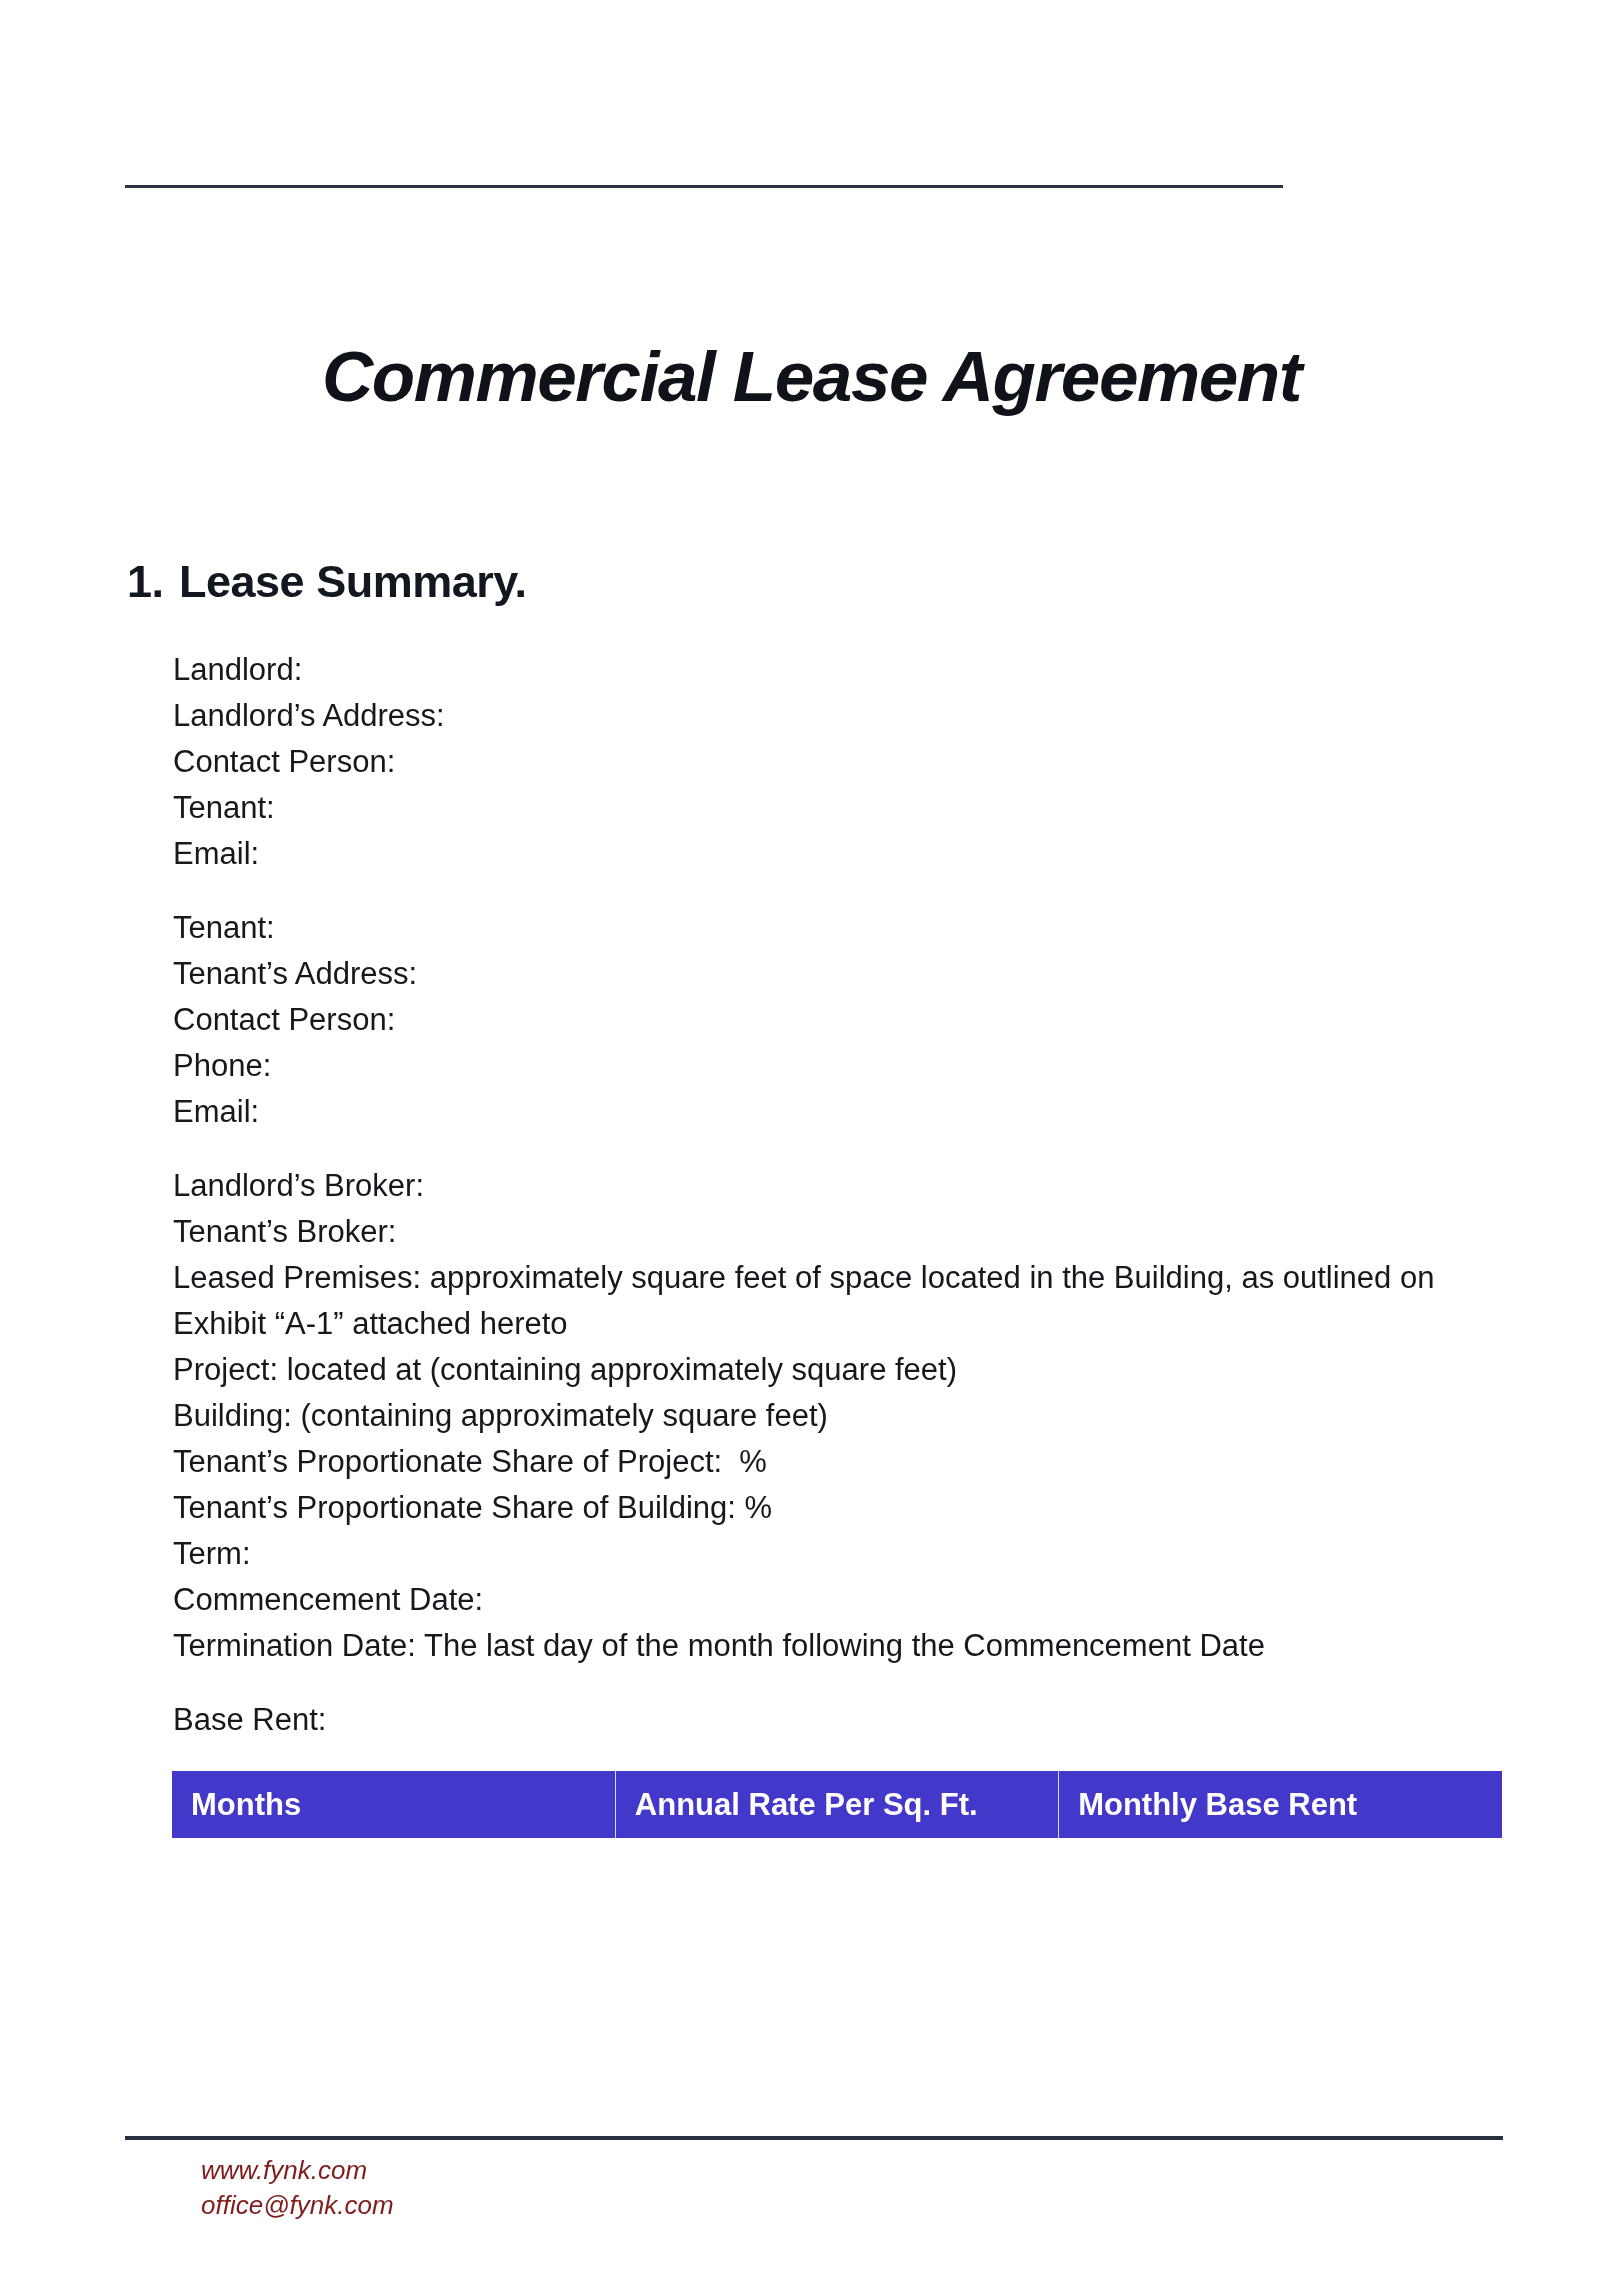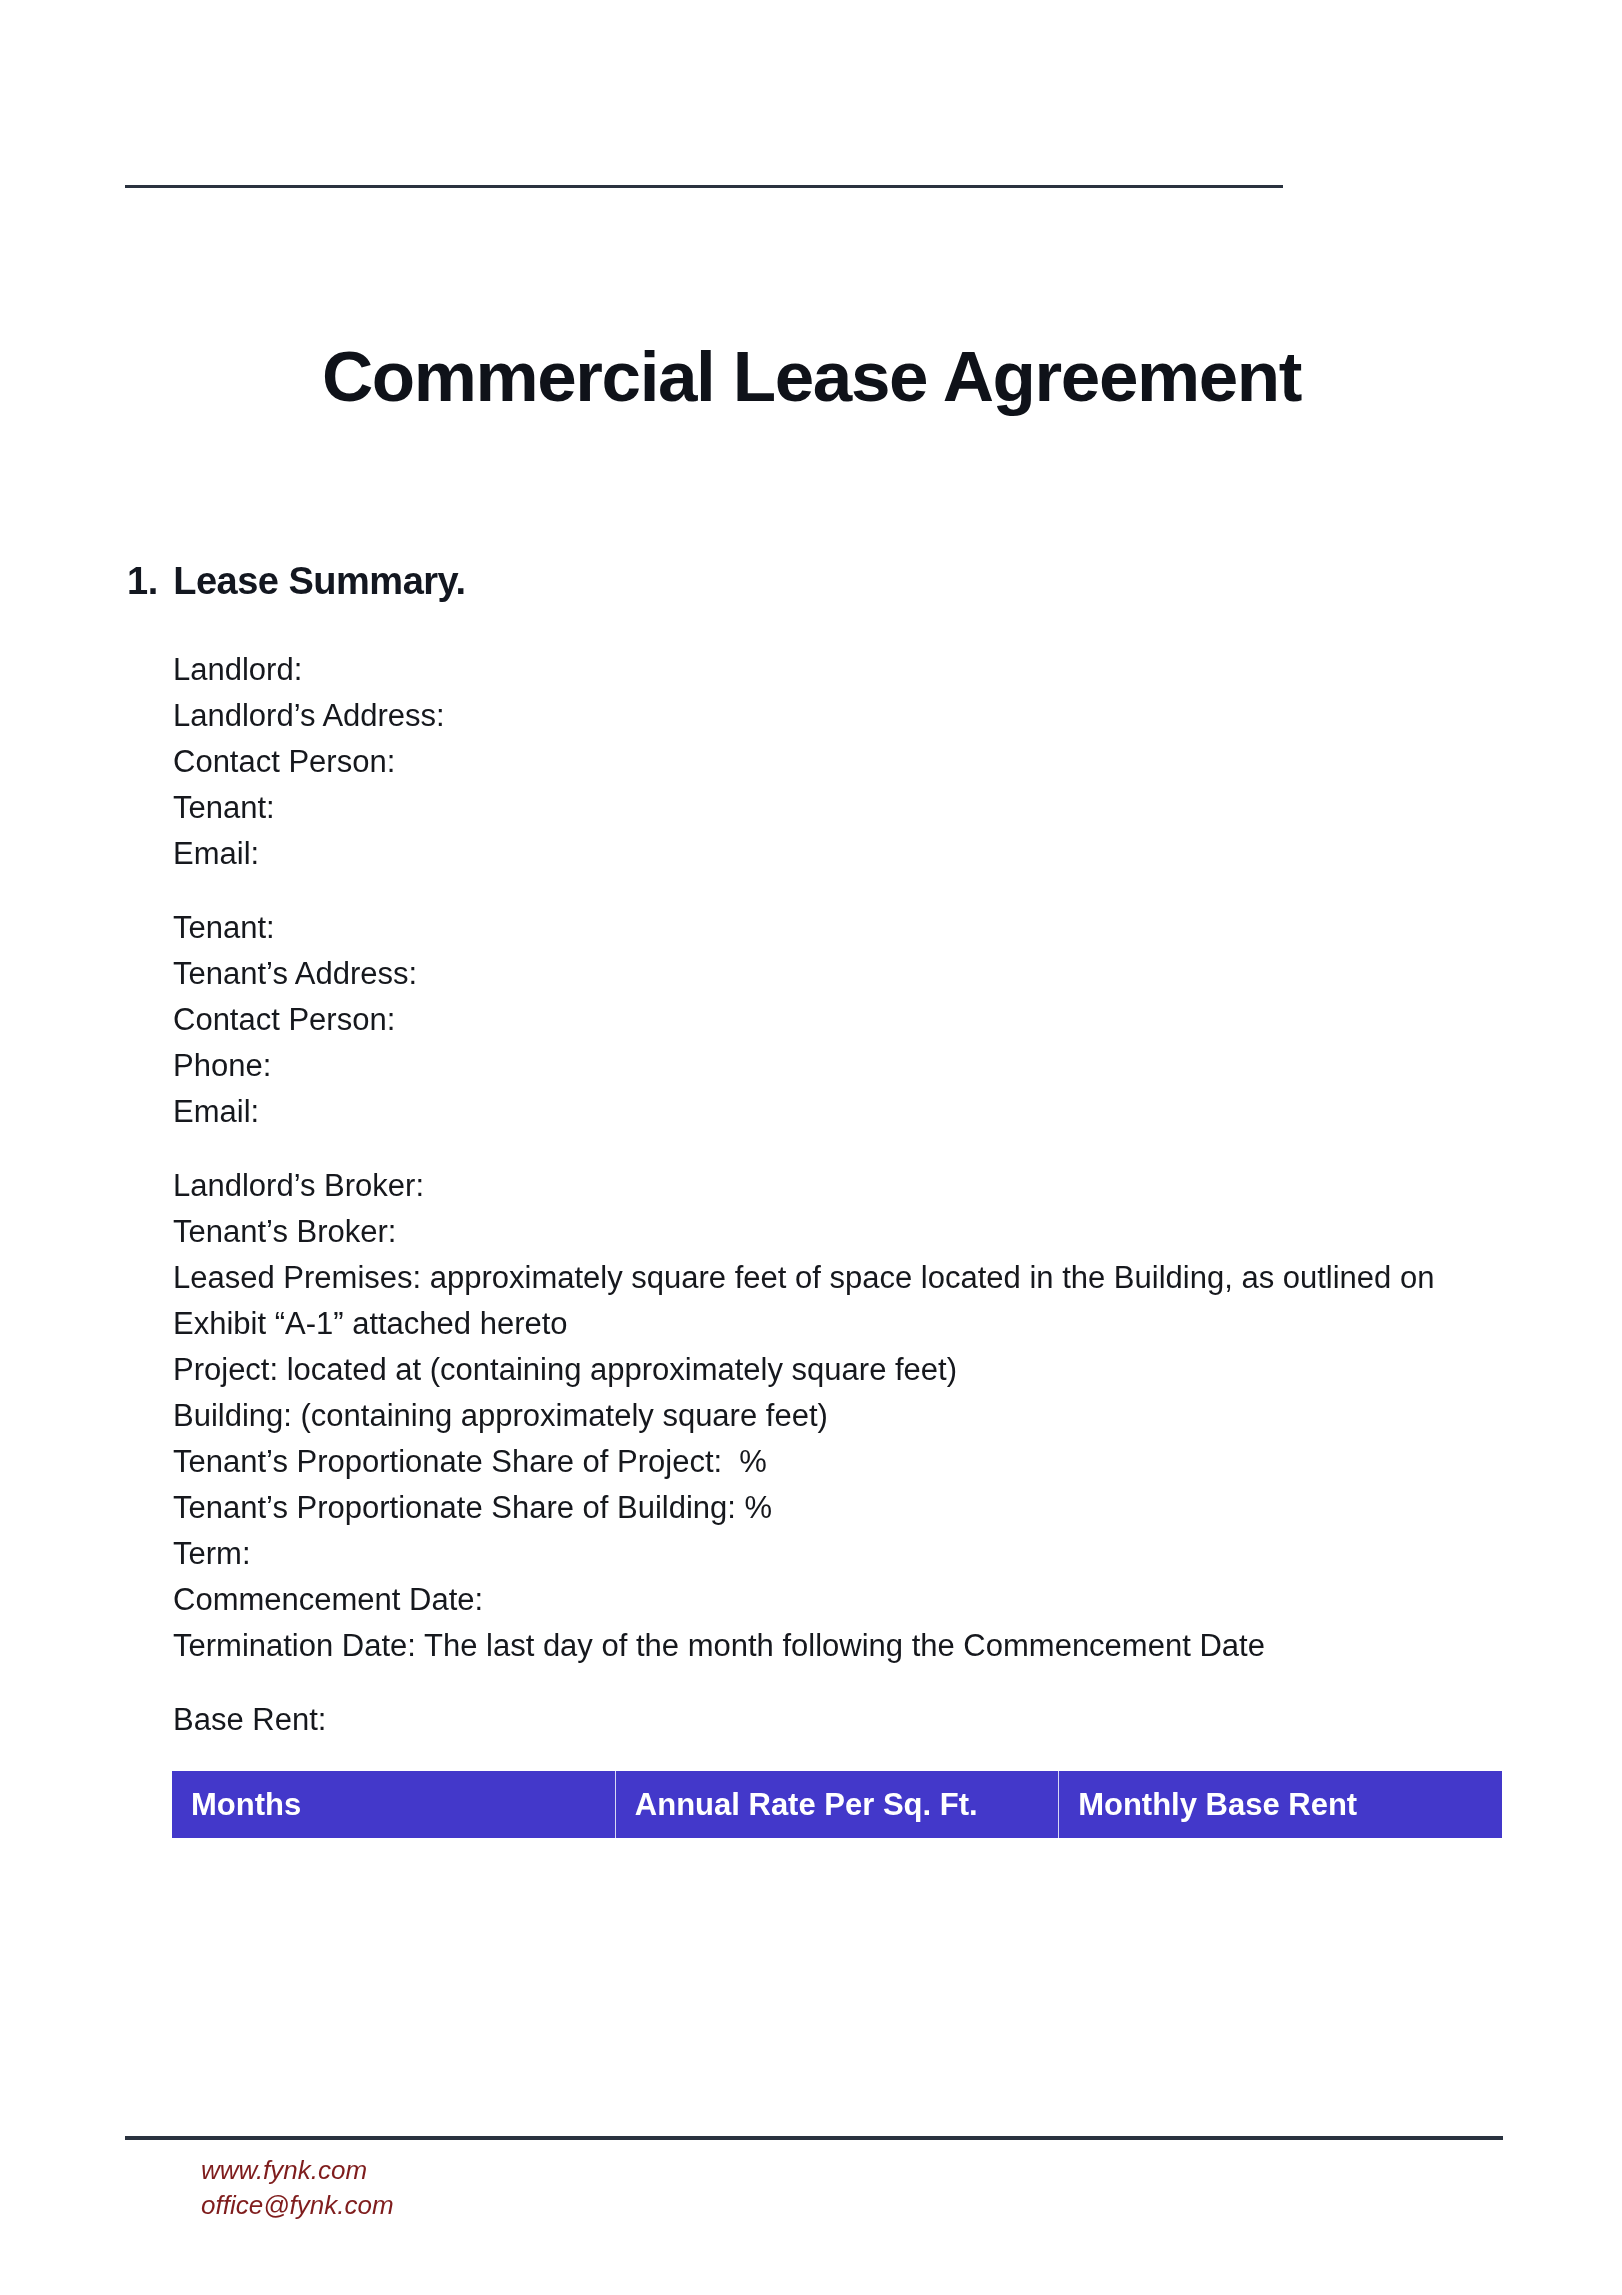--- a/index.html
+++ b/index.html
@@ -25,27 +25,27 @@
   .logo-word {
     font-size:57px; font-weight:700; color:#1b2430;
     letter-spacing:-1.8px; line-height:84px; margin-left:12.7px;
   }
 
   
   .doc-title {
     position:absolute; left:0; top:338px; width:1623px;
     text-align:center;
     font-size:71px; font-weight:700; letter-spacing:-1.4px;
-    color:#0f1219; line-height:1.1;
+    color:#0f1219; line-height:1.1;font-style:italic;
   }
 
   
   .section-heading {
     position:absolute; left:127px; top:555px;
-    font-size:38px; font-weight:700; color:#131720;
+    font-size:45px; font-weight:700; color:#131720;
     line-height:53px; letter-spacing:-0.5px;
   }
   .section-number { display:inline-block; margin-right:15.5px; }
 
   
   .body-block {
     position:absolute; left:173px; top:647px; width:1332px;
   }
   .body-block p {
     margin:0 0 28px 0;

